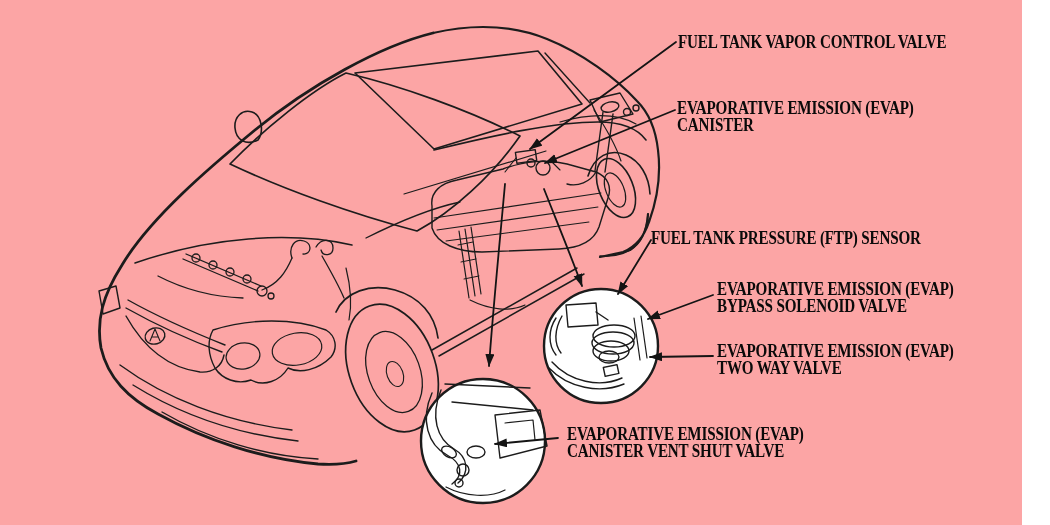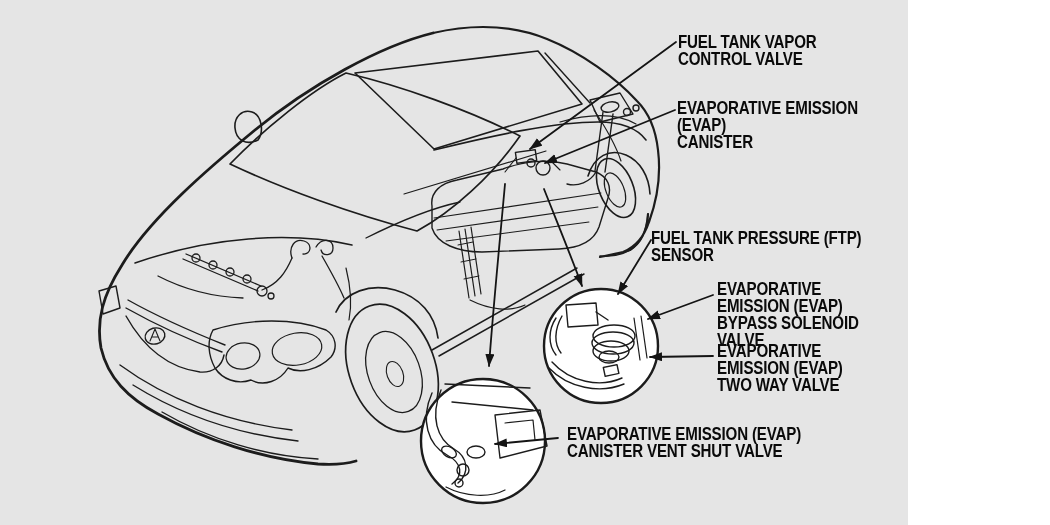--- a/index.html
+++ b/index.html
@@ -1,17 +1,17 @@
 <!DOCTYPE html>
 <html><head>
 <meta charset="utf-8">
 <style>
   html,body{margin:0;padding:0;background:#fff;}
-  #stage{position:relative;width:908px;height:525px;background:#e5e5e5;overflow:hidden;
-         font-family:Liberation Sans, sans-serif;}
+  #stage{position:relative;width:1022px;height:525px;background:#fca5a5;overflow:hidden;
+         font-family:Liberation Serif, serif;}
   #art{position:absolute;left:0;top:0;}
   .label{position:absolute;font-weight:bold;font-size:18px;line-height:17px;
          color:#0a0a0a;white-space:pre-line;letter-spacing:-0.2px;
          transform:scaleX(0.84);transform-origin:left top;}
 </style>
 </head>
 <body>
 
 <div id="stage">
 

